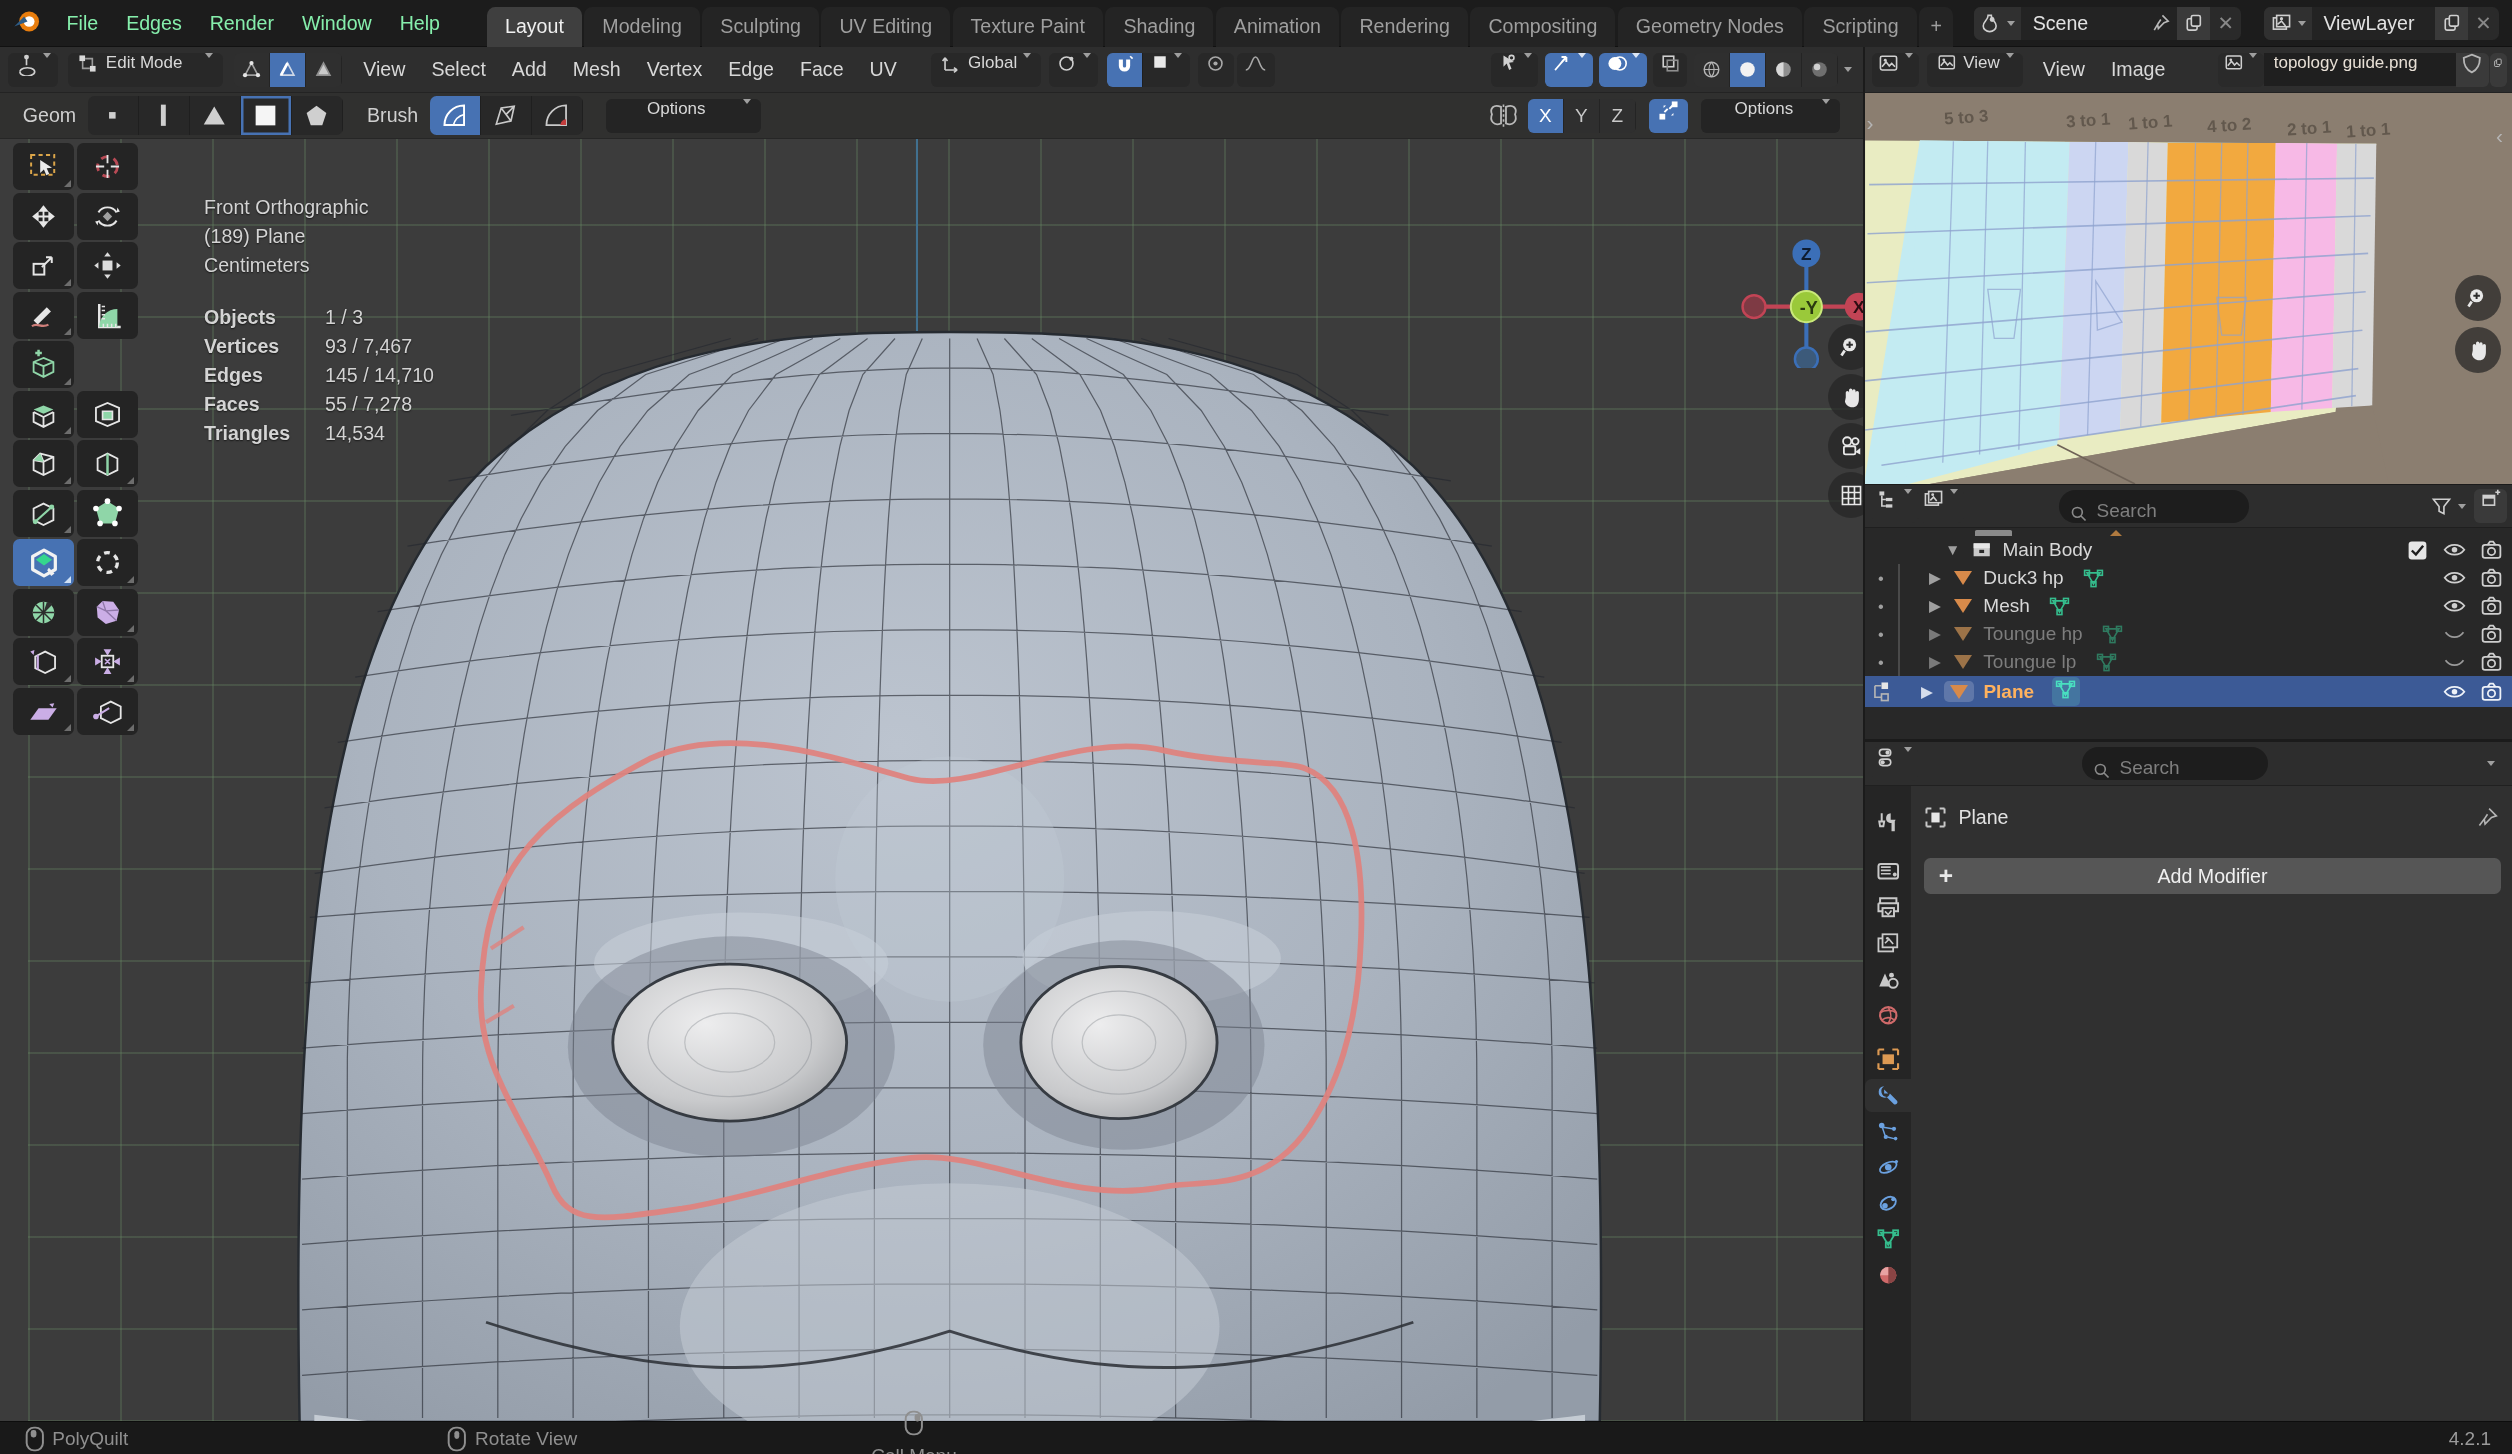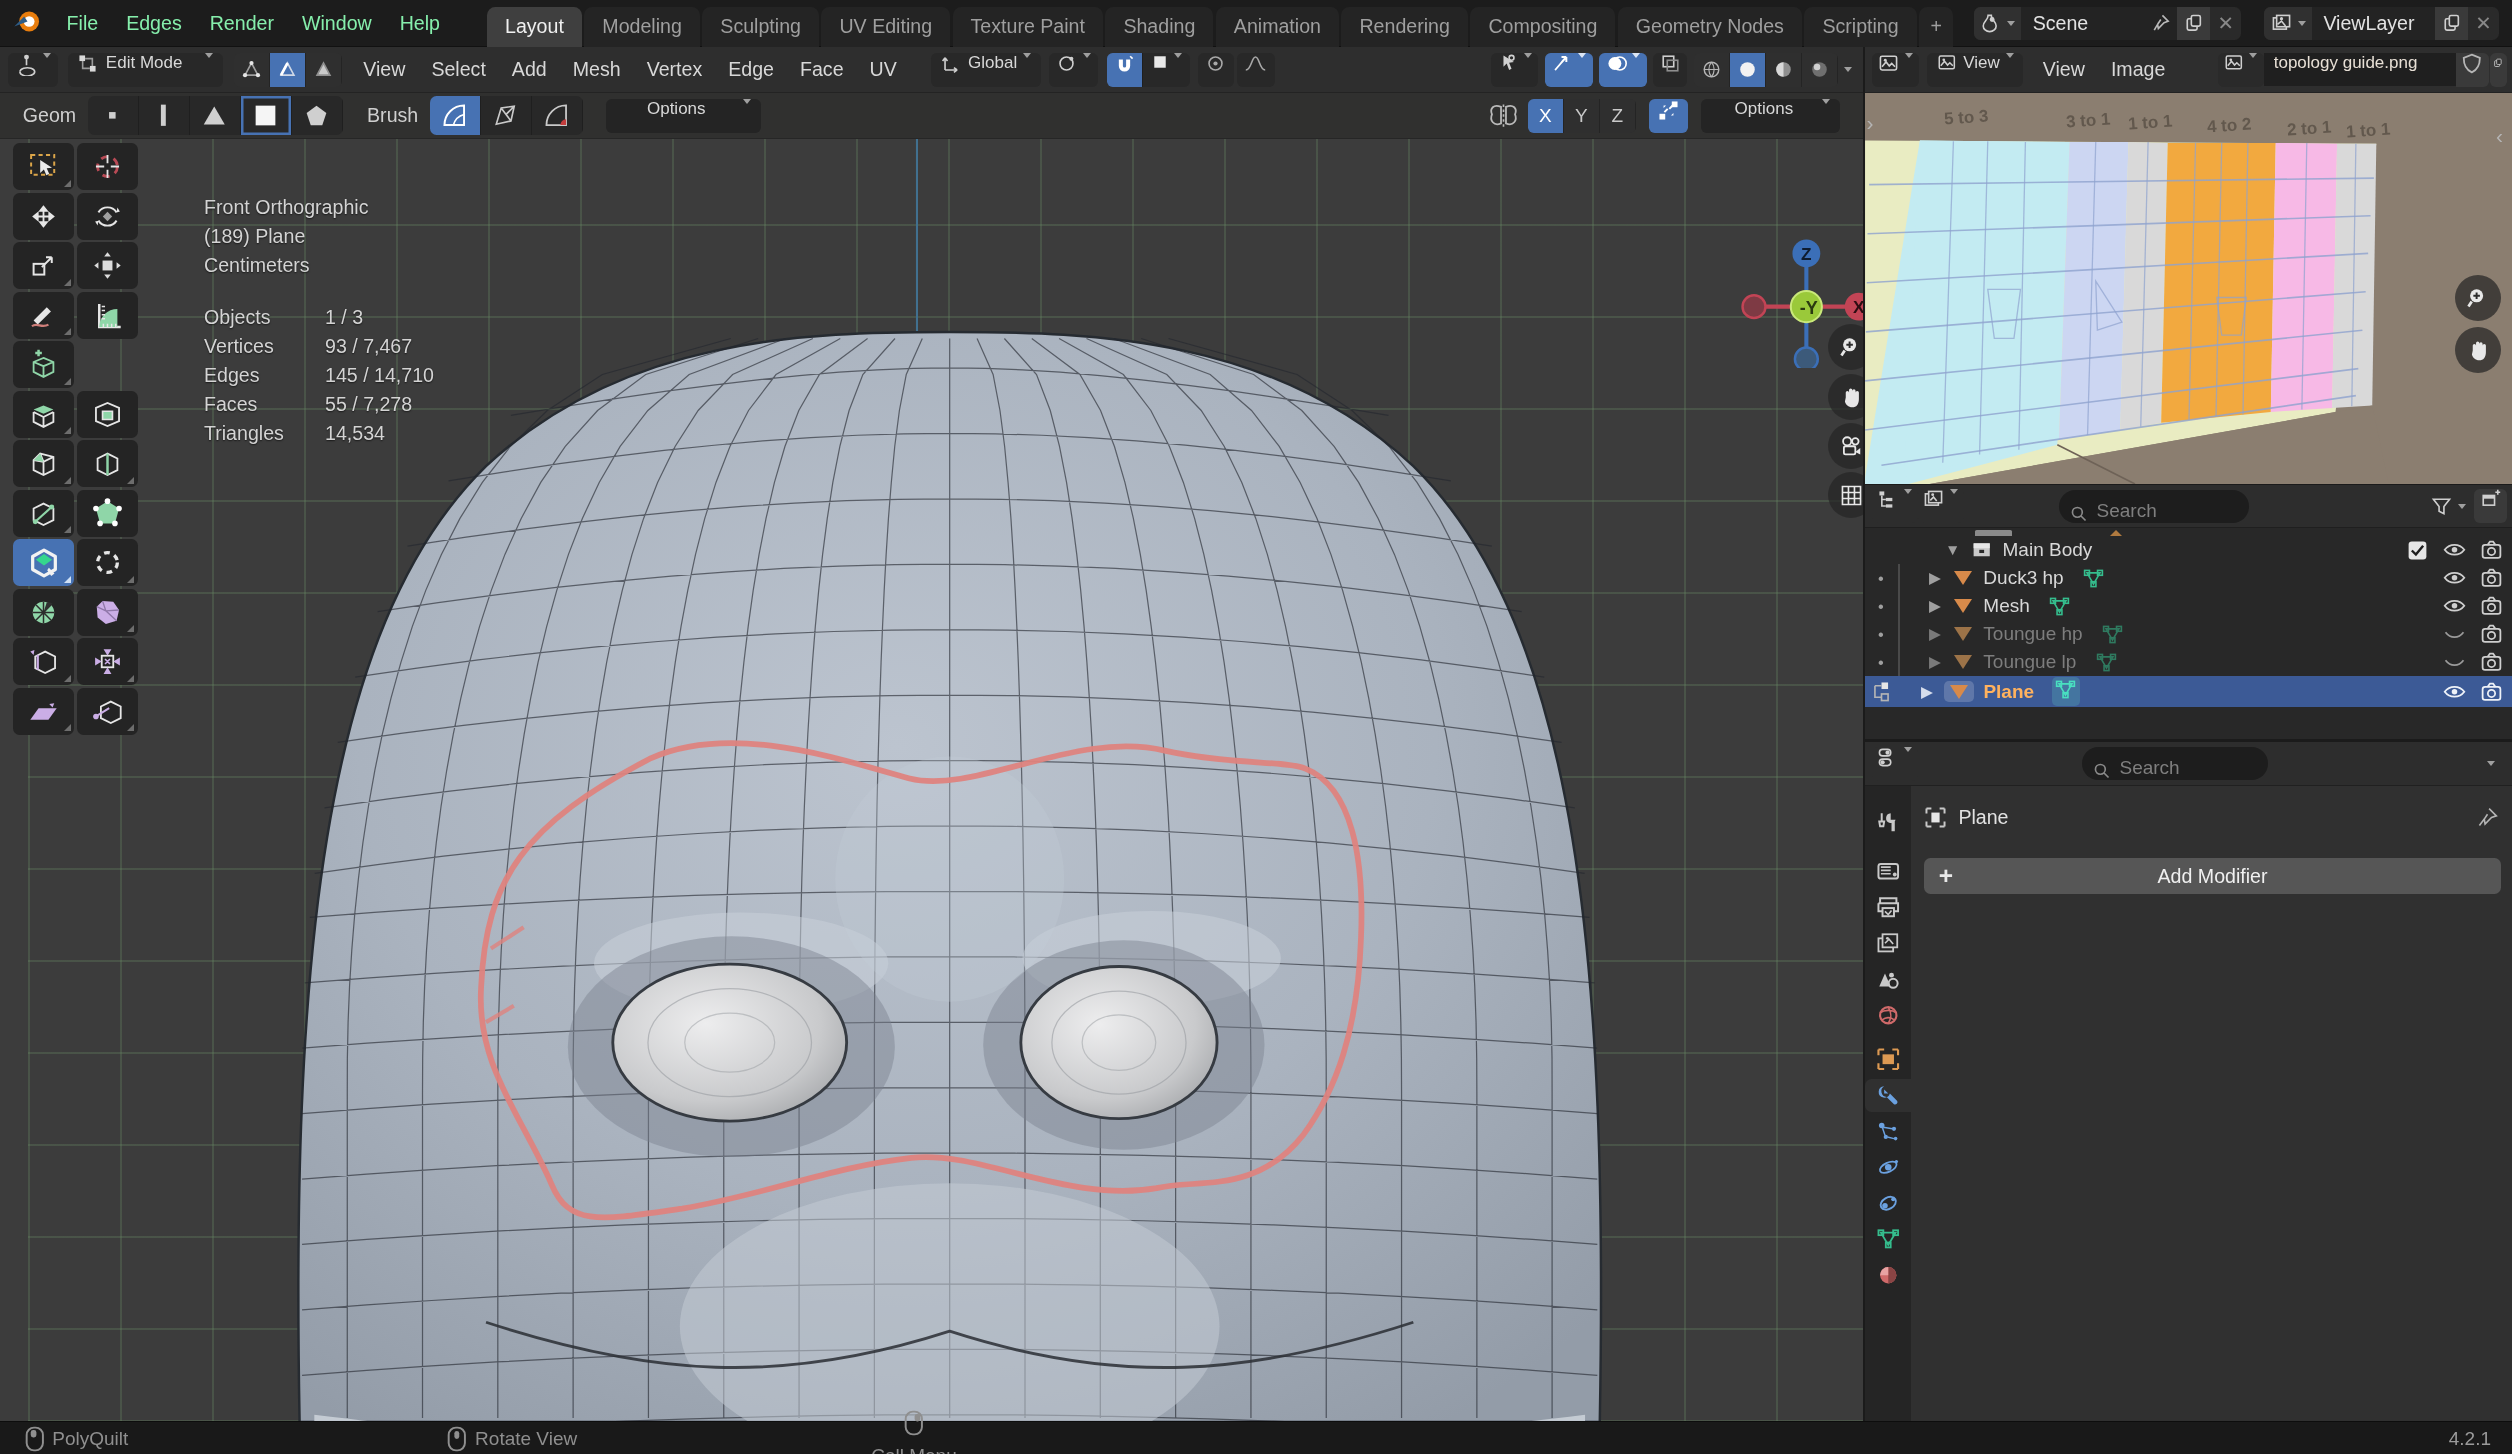--- a/index.html
+++ b/index.html
@@ -39,21 +39,21 @@
   .lbl{font-size:19.6px;color:#cfcfcf;margin:0 11.4px;}
   
   .tbar{left:13px;top:96px;width:124px;display:grid;grid-template-columns:61px 61px;grid-auto-rows:47px;gap:2.5px;}
   .tb{background:#242424;border-radius:6.5px;display:flex;align-items:center;justify-content:center;position:relative;}
   .tb.active{background:#4772b3;}
   .tb .corner{position:absolute;right:3.3px;bottom:3.3px;width:0;height:0;border-left:7.4px solid transparent;border-bottom:7.4px solid #6d6d6d;}
   .tb.gap{background:transparent;}
   
   .stats{left:176px;top:54px;font-size:19.6px;color:#d4d4d4;text-shadow:0 0.8px 1.6px rgba(0,0,0,.6);line-height:29px;}
   .stats .srow{display:flex;}
-  .stats .sl{width:121px;}
+  .stats .sl{width:121px;font-weight:bold;}
   
   .navbtn{position:absolute;width:46px;height:46px;border-radius:50%;background:rgba(38,38,38,.72);display:flex;align-items:center;justify-content:center;}
   .ed-header{height:46px;background:#2e2e2e;border-bottom:0.8px solid #222;display:flex;align-items:center;padding:0 6.5px;}
   .img-body{position:relative;width:648px;height:391px;background:#8b7e70;overflow:hidden;}
   .search{height:33px;background:#1d1d1d;border-radius:16.4px;display:flex;align-items:flex-end;padding:0 11.4px;color:#8a8a8a;font-size:19px;}
   .search input{background:transparent;border:none;outline:none;color:#cfcfcf;font-size:19px;width:123px;font-family:inherit;}
   .search input::placeholder{color:#7f7f7f;}
   
   .outliner{position:absolute;left:1865px;top:485px;width:648px;height:254px;background:#282828;}
   .out-header{height:43px;background:#2d2d2d;border-bottom:0.8px solid #1f1f1f;display:flex;align-items:center;padding:0 6.5px;}

